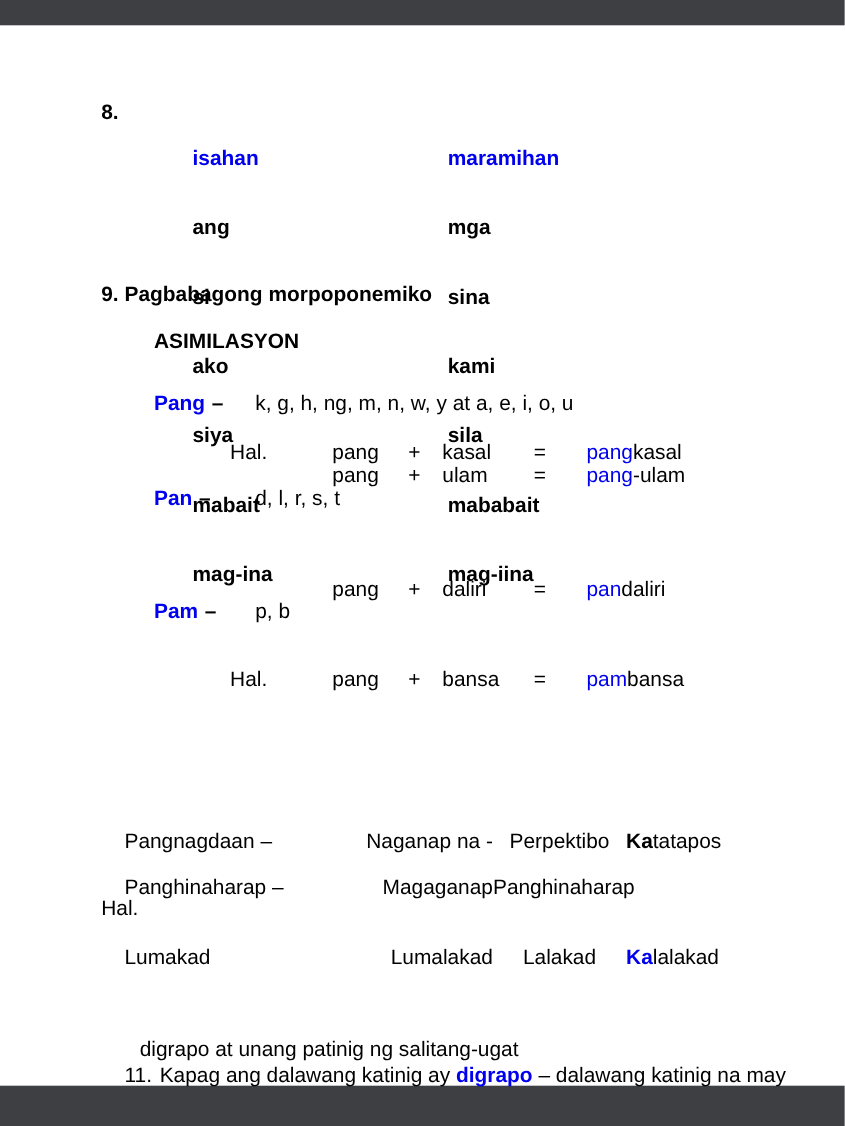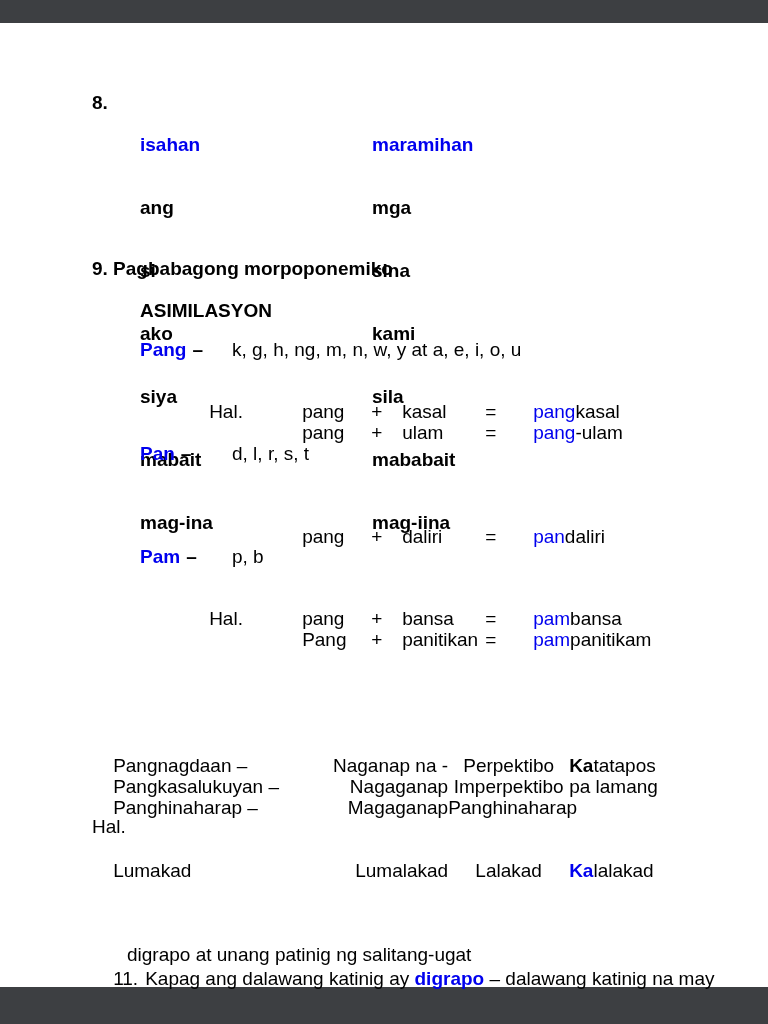--- a/index.html
+++ b/index.html
@@ -8,21 +8,21 @@
     background:#ffffff;
     font-family:"Liberation Sans","DejaVu Sans",sans-serif;
     font-size:19px;color:#000000;line-height:21px;
   }
   .bar{position:absolute;left:0;width:768px;background:#3d3f42;}
   .bar.top{top:0;height:23px;}
   .bar.bottom{top:987px;height:37px;}
   .abs{position:absolute;white-space:pre;}
   .bold{font-weight:bold;}
   .blue{color:#0000EE;}
-  .col div{height:21px;}
+  .col div{height:21px;margin-left:35px;}
   
   .grow{display:flex;}
   .gcell{display:inline-block;width:92px;font-weight:bold;}
   .gcell .dash{margin-left:6px;color:#000;}
   
   .exrow span{display:inline-block;white-space:pre;}
   .c-hal{width:93px;}
   .c-base{width:69px;}
   .c-plus{width:31px;}
   .c-word{width:83px;}
@@ -57,21 +57,21 @@
     <div>sina</div>
     <div>kami</div>
     <div>sila</div>
     <div>mababait</div>
     <div>mag-iina</div>
   </div>
 
   <div class="abs bold" style="left:92px;top:258px">9. Pagbabagong morpoponemiko</div>
   <div class="abs bold" style="left:140px;top:300px">ASIMILASYON</div>
 
-  <div class="abs grow" style="left:140px;top:339px">
+  <div class="abs grow" style="left:140px;top:357px">
     <span class="gcell"><span class="blue">Pang</span><span class="dash">–</span></span>
     <span>k, g, h, ng, m, n, w, y at a, e, i, o, u</span>
   </div>
   <div class="abs exrow" style="left:188px;top:380px">
     <span class="c-hal">Hal.</span><span class="c-base">pang</span><span class="c-plus">+</span><span class="c-word">kasal</span><span class="c-eq">=</span><span><span class="blue">pang</span><span>kasal</span></span>
   </div>
   <div class="abs exrow" style="left:188px;top:401px">
     <span class="c-hal"></span><span class="c-base">pang</span><span class="c-plus">+</span><span class="c-word">ulam</span><span class="c-eq">=</span><span><span class="blue">pang</span><span>-ulam</span></span>
   </div>
 
@@ -83,30 +83,24 @@
     <span class="c-hal"></span><span class="c-base">pang</span><span class="c-plus">+</span><span class="c-word">daliri</span><span class="c-eq">=</span><span><span class="blue">pan</span><span>daliri</span></span>
   </div>
 
   <div class="abs grow" style="left:140px;top:546px">
     <span class="gcell"><span class="blue">Pam</span><span class="dash">–</span></span>
     <span>p, b</span>
   </div>
   <div class="abs exrow" style="left:188px;top:587px">
     <span class="c-hal">Hal.</span><span class="c-base">pang</span><span class="c-plus">+</span><span class="c-word">bansa</span><span class="c-eq">=</span><span><span class="blue">pam</span><span>bansa</span></span>
   </div>
-  <div class="abs exrow" style="left:188px;top:608px">
-    <span class="c-hal"></span><span class="c-base">Pang</span><span class="c-plus">+</span><span class="c-word">panitikan</span><span class="c-eq">=</span><span><span class="blue">pam</span><span>panitikam</span></span>
-  </div>
 
 
   <div class="abs row10" style="left:92px;top:734px">
     <span class="t1">Pangnagdaan –</span><span class="t2">Naganap na -</span><span class="t3">Perpektibo</span><span><span class="bold">Ka</span><span>tatapos</span></span>
-  </div>
-  <div class="abs row10" style="left:92px;top:755px">
-    <span class="t1">Pangkasalukuyan –</span><span class="t2">Nagaganap</span><span class="t3">Imperpektibo</span><span><span class="bold"></span><span>pa lamang</span></span>
   </div>
   <div class="abs row10" style="left:92px;top:776px">
     <span class="t1">Panghinaharap –</span><span class="t2">Magaganap</span><span class="t3">Panghinaharap</span><span><span class="bold"></span><span></span></span>
   </div>
 
   <div class="abs" style="left:92px;top:816px">Hal.</div>
   <div class="abs row10" style="left:92px;top:839px">
     <span class="t1">Lumakad</span><span class="t2">Lumalakad</span><span class="t3">Lalakad</span><span><span class="blue bold">Ka</span><span>lalakad</span></span>
   </div>
 

